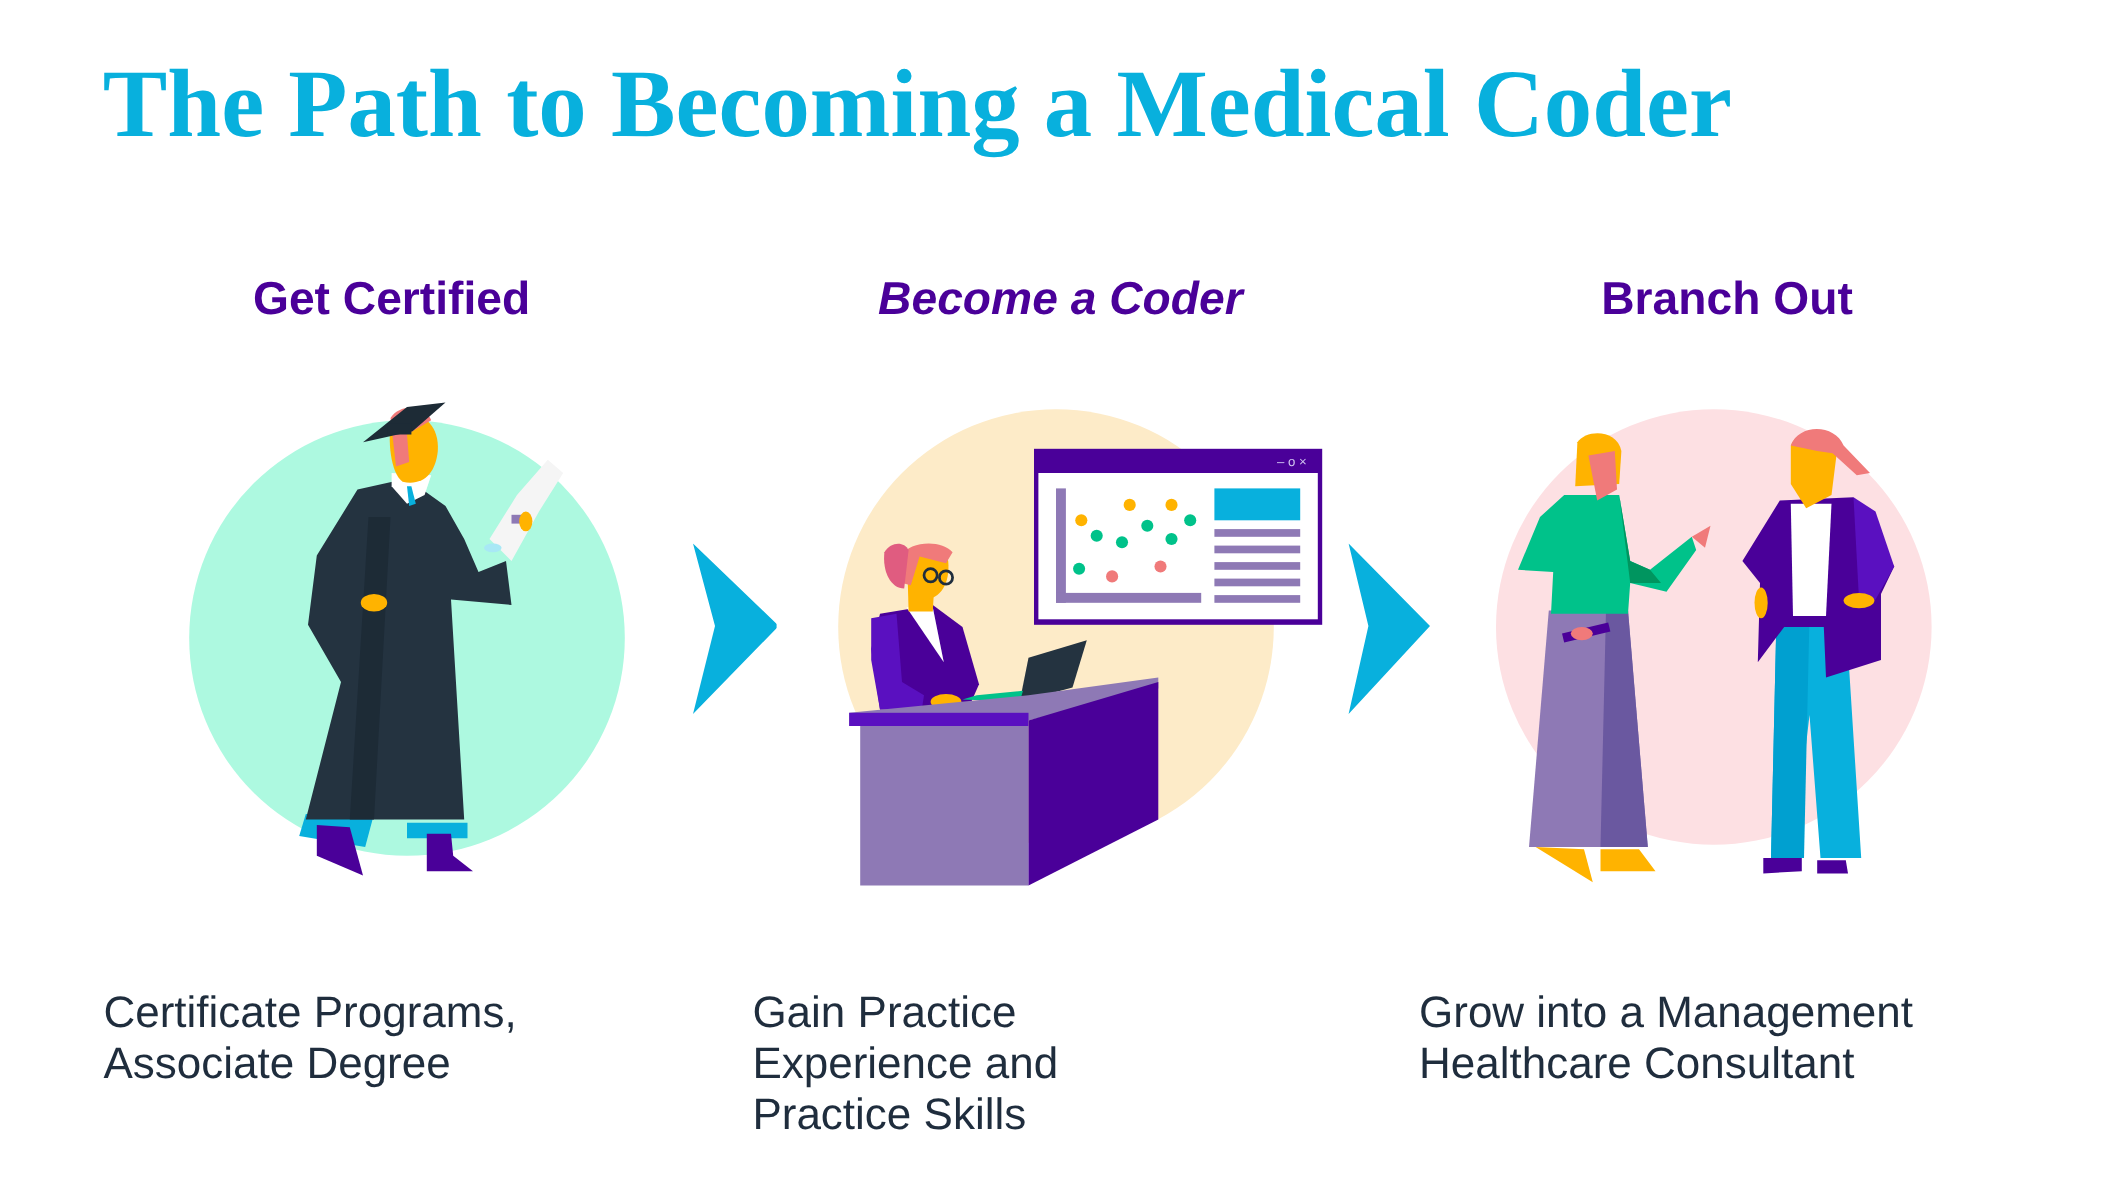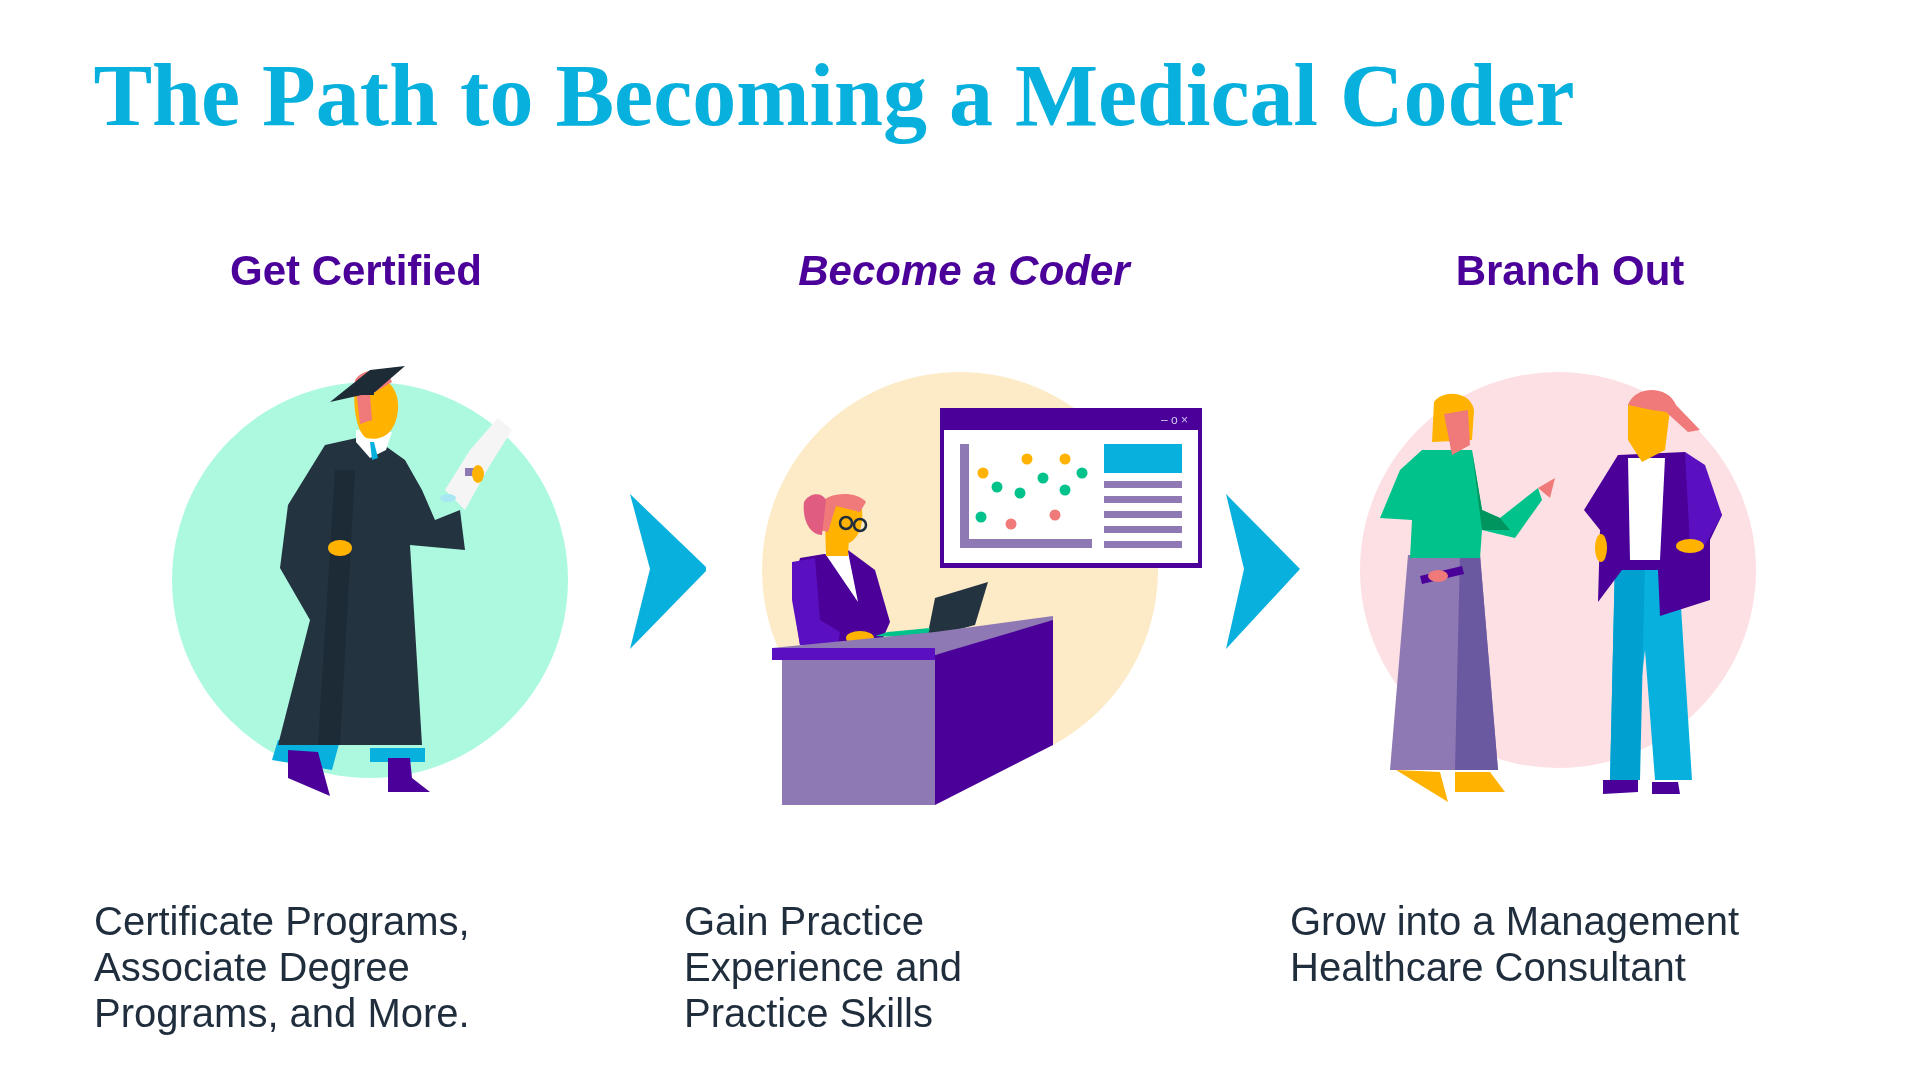--- a/index.html
+++ b/index.html
@@ -145,21 +145,20 @@
     <path d="M325 82 L345 95 L362 145 L345 175 L330 175 Z" fill="#5a10c0"></path>
     <ellipse cx="241" cy="178" rx="6" ry="14" fill="#ffb300"></ellipse>
     <ellipse cx="330" cy="176" rx="14" ry="7" fill="#ffb300"></ellipse>
     <path d="M268 35 C275 18 305 18 310 40 L305 80 L282 92 L268 70 Z" fill="#ffb300"></path>
     <path d="M268 35 C275 15 308 15 316 35 L340 60 L328 62 L306 42 L292 40 Z" fill="#f07a7a"></path>
   </svg>
 
   <div class="step-desc" style="left:94px;">
     <div>Certificate Programs,</div>
     <div>Associate Degree</div>
-    <div>Programs, and More.</div>
   </div>
   <div class="step-desc" style="left:684px;">
     <div>Gain Practice</div>
     <div>Experience and</div>
     <div>Practice Skills</div>
   </div>
   <div class="step-desc" style="left:1290px;">
     <div>Grow into a Management</div>
     <div>Healthcare Consultant</div>
   </div>

